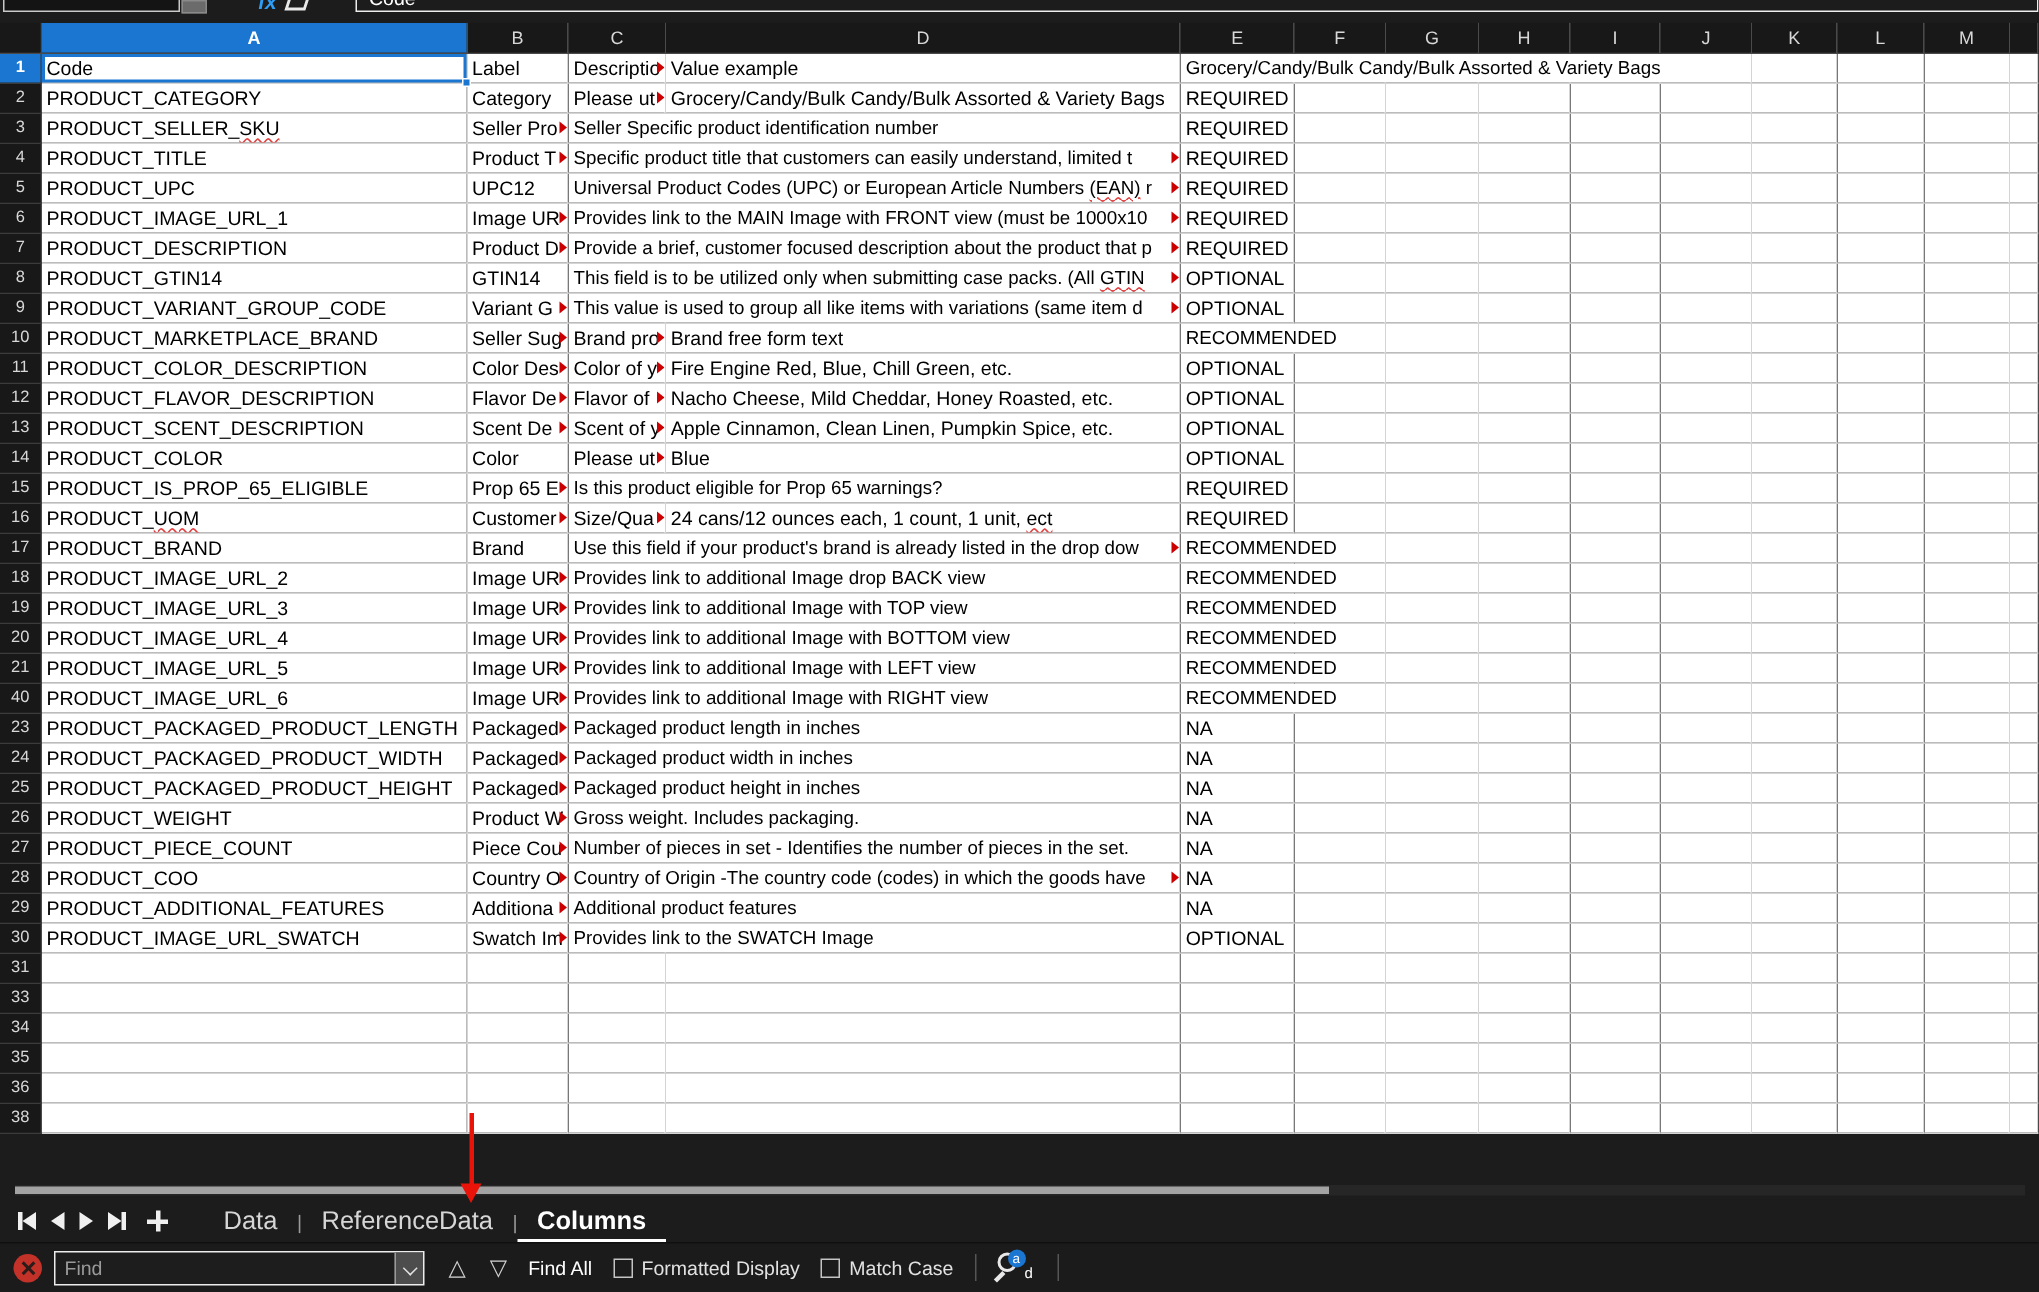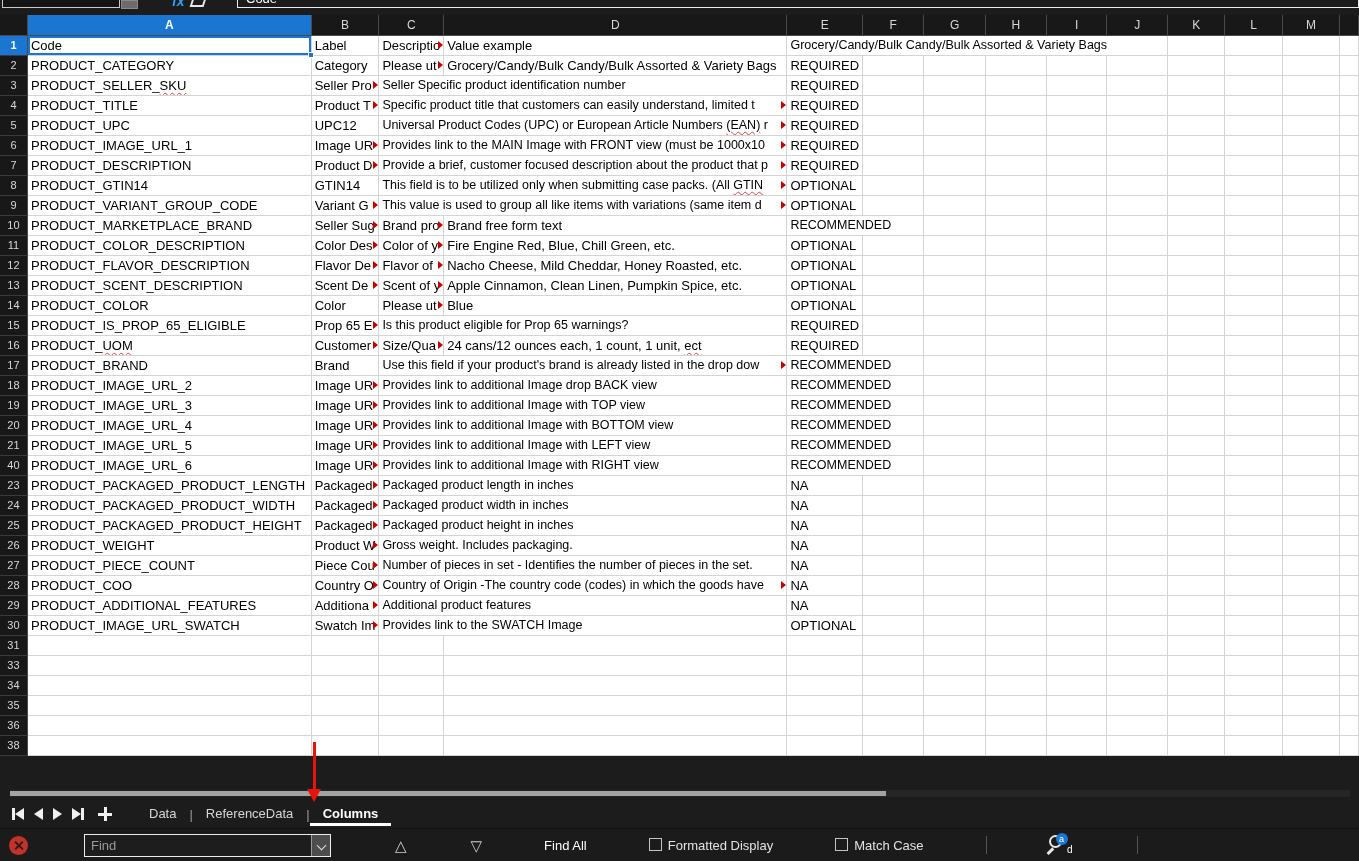--- a/index.html
+++ b/index.html
@@ -65,49 +65,49 @@
     border-bottom:6px solid transparent; border-right:9px solid #f0f0f0; }
   .tri-r { width:0; height:0; border-top:6px solid transparent;
     border-bottom:6px solid transparent; border-left:9px solid #f0f0f0; }
   .vbar { width:3px; height:12px; background:#f0f0f0; }
   .plusbtn { position:relative; width:14px; height:14px; margin-left:4px; }
   .plusbtn::before { content:""; position:absolute; left:0; top:6px; width:14px;
     height:3px; background:#f0f0f0; }
   .plusbtn::after { content:""; position:absolute; left:6px; top:0; width:3px;
     height:14px; background:#f0f0f0; }
   .tabs { display:flex; align-items:center; margin-left:24px; height:28px; }
-  .tab { padding:4px 13px 5px 13px; font-size:13px; color:#d6d6d6; cursor:pointer; }
+  .tab { padding:4px 13px 5px 13px; font-size:17px; color:#d6d6d6; cursor:pointer; }
   .tab.active { color:#fff; font-weight:bold; border-bottom:3px solid #fff;
     padding-bottom:2px; }
   .tabsep { color:#9a9a9a; font-size:13px; }
 
   
   .findbar { position:absolute; top:43px; left:0; width:1359px; height:33px;
     background:#1b1b1b; border-top:1px solid #101010; display:flex;
-    align-items:center;gap:48px; }
+    align-items:center; }
   .closebtn { position:relative; width:19px; height:19px; border-radius:50%;
     background:#c23229; margin-left:9px; cursor:pointer; flex:none; }
   .closebtn::before, .closebtn::after { content:""; position:absolute; left:9px;
     top:4px; width:2px; height:11px; background:#2b1b19; }
   .closebtn::before { transform:rotate(45deg); }
   .closebtn::after  { transform:rotate(-45deg); }
   .findwrap { position:relative; margin-left:8px; flex:none; }
   .findinput { width:247px; height:23px; background:#1d1d1d;
     border:1px solid #ededed; color:#ddd; font-size:13px; padding:0 24px 0 6px;
     font-family:"Liberation Sans", sans-serif; }
   .findinput::placeholder { color:#9a9a9a; }
   .finddrop { position:absolute; right:1px; top:1px; width:19px; height:21px;
     background:#4d4d4d; border-left:1px solid #9a9a9a; cursor:pointer; }
   .finddrop::after { content:""; position:absolute; left:6px; top:7px; width:6px;
     height:6px; border-right:1.6px solid #e0e0e0; border-bottom:1.6px solid #e0e0e0;
     transform:rotate(45deg); }
   .tribtn { font-size:15px; color:#cfcfcf; margin-left:16px; cursor:pointer;
     line-height:1; }
   .findall { color:#ffffff; font-size:13px; margin-left:14px; cursor:pointer; }
-  .cbgroup { display:flex; align-items:flex-start; margin-left:14px; gap:6px;
+  .cbgroup { display:flex; align-items:center; margin-left:14px; gap:6px;
     cursor:pointer; }
   .cbox { width:13px; height:13px; border:1px solid #c4c4c4; background:#1b1b1b;
     flex:none; }
   .cblabel { color:#e2e2e2; font-size:13px; }
   .fsep { width:1px; height:18px; background:#555; margin-left:14px; }
   .advfind { position:relative; width:28px; height:24px; margin-left:12px;
     cursor:pointer; flex:none; }
   .af-circle { position:absolute; left:2px; top:2px; width:13px; height:13px;
     border:2px solid #e8e8e8; border-radius:50%; }
   .af-handle { position:absolute; left:2px; top:14px; width:2.5px; height:8px;

